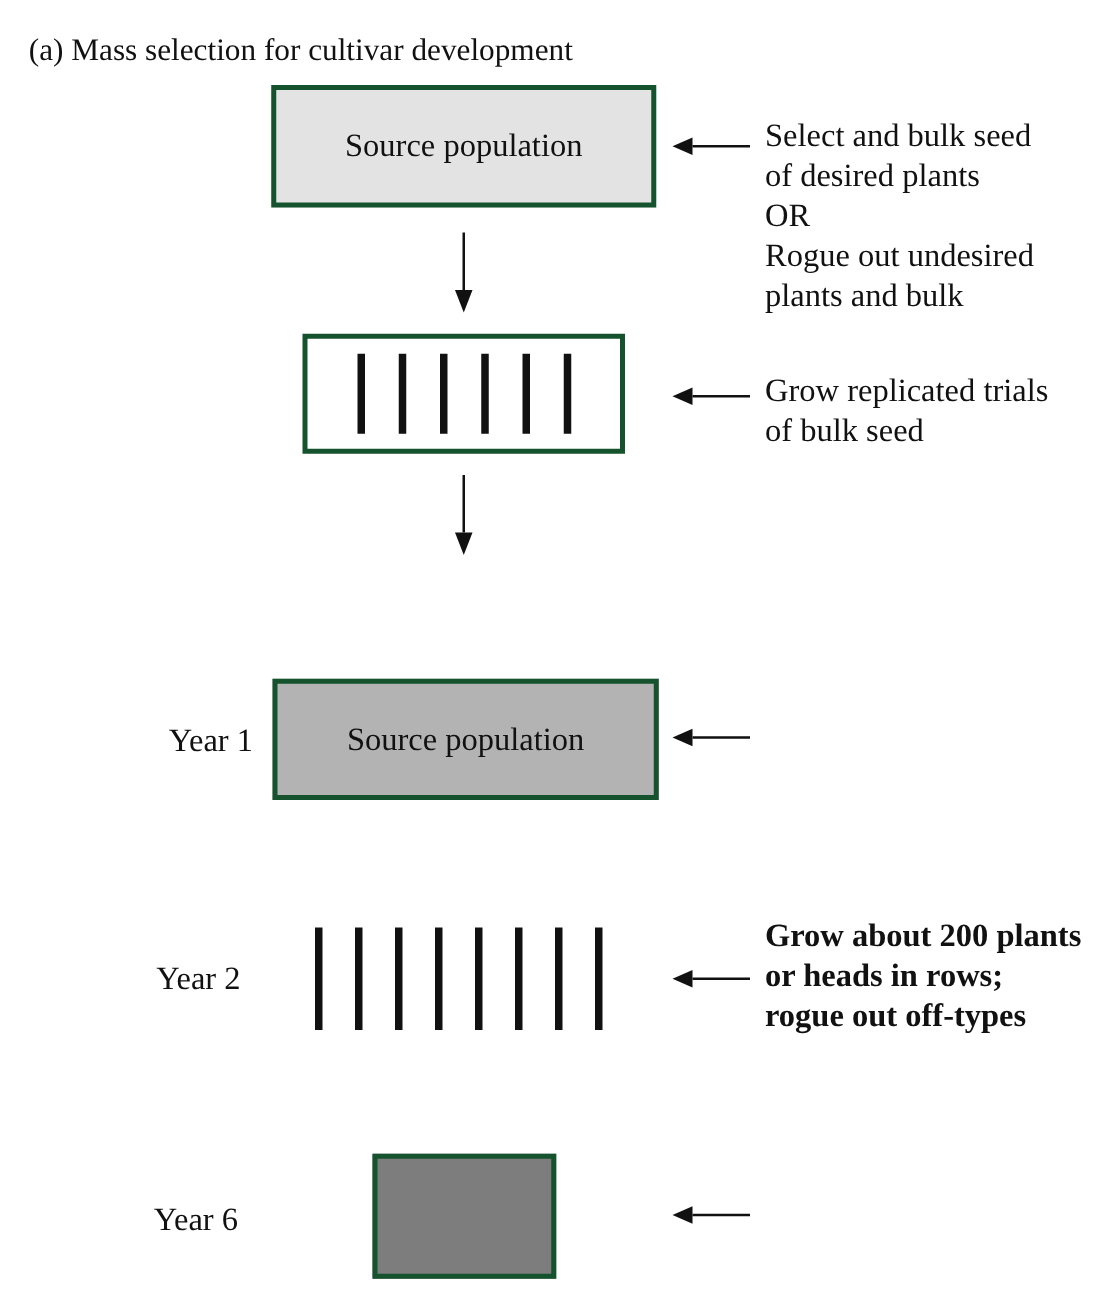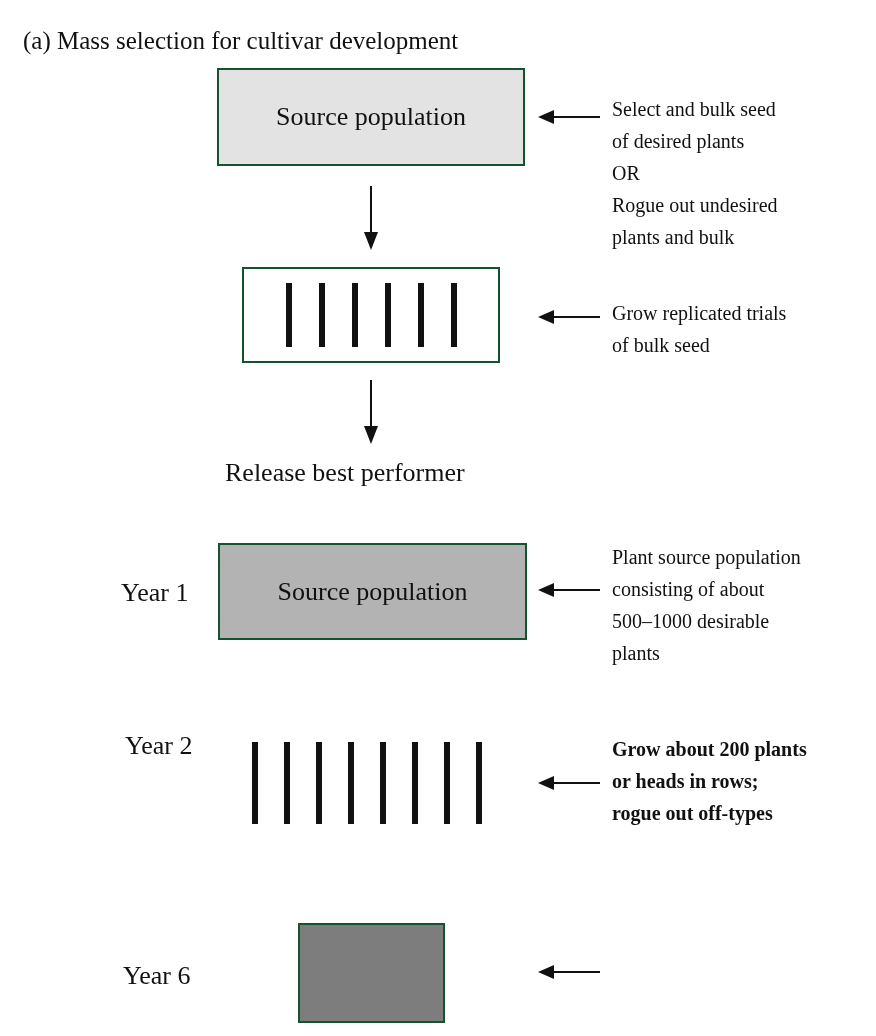--- a/index.html
+++ b/index.html
@@ -17,40 +17,40 @@
     overflow: hidden;
     margin-left: 15px;
   }
   .abs { position: absolute; }
   .section-title {
     font-size: 25px;
     white-space: nowrap;
   }
   .fill-box {
     box-sizing: border-box;
-    border: 2px solid #14532d;
+    border: 4px solid #14532d;
     display: flex;
     align-items: center;
     justify-content: center;
     font-size: 26px;
   }
   .bars-row {
     display: flex;
     align-items: center;
   }
   .bar {
     display: block;
     background: #111111;
   }
   .bars-a .bar { width: 6px; height: 64px; margin-right: 27px; }
   .bars-a .bar:last-child { margin-right: 0; }
   .bars-b .bar { width: 6px; height: 82px; margin-right: 26px; }
   .bars-b .bar:last-child { margin-right: 0; }
   .annotation {
-    font-size: 20px;
+    font-size: 26px;
     line-height: 32px;
     white-space: pre-line;
   }
   .year-label {
     font-size: 26px;
     white-space: nowrap;
   }
   .plain-label {
     font-size: 25px;
     white-space: nowrap;
@@ -132,40 +132,35 @@
   </div>
 
   <div class="abs annotation" style="left:597px; top:297px;">Grow replicated trials
 of bulk seed</div>
 
   <div class="abs varrow" style="left:356px; top:380px;">
     <span class="varrow-line"></span>
     <span class="varrow-head"></span>
   </div>
 
-  <div class="abs plain-label" style="left:210px; top:458px; font-size:26px;">Release best performer</div>
 
 
-  <div class="abs year-label" style="left:106px; top:578px;">Year 1</div>
+  <div class="abs year-label" style="left:120px; top:578px;">Year 1</div>
 
   <div class="abs fill-box" style="left: 203px; top: 543px; width: 309px; height: 97px; background-color: rgb(179, 179, 179);">
     <span>Source population</span>
   </div>
 
   <div class="abs harrow" style="left:523px; top:583px;">
     <span class="harrow-head"></span>
     <span class="harrow-line"></span>
   </div>
 
-  <div class="abs annotation" style="left:597px; top:541px;">Plant source population
-consisting of about
-500–1000 desirable
-plants</div>
 
-  <div class="abs year-label" style="left:110px; top:731px;">Year 2</div>
+  <div class="abs year-label" style="left:110px; top:768px;">Year 2</div>
 
   <div class="abs bars-row bars-b" style="left:237px; top:742px; height:82px;">
       <span class="bar"></span>
       <span class="bar"></span>
       <span class="bar"></span>
       <span class="bar"></span>
       <span class="bar"></span>
       <span class="bar"></span>
       <span class="bar"></span>
       <span class="bar"></span>

